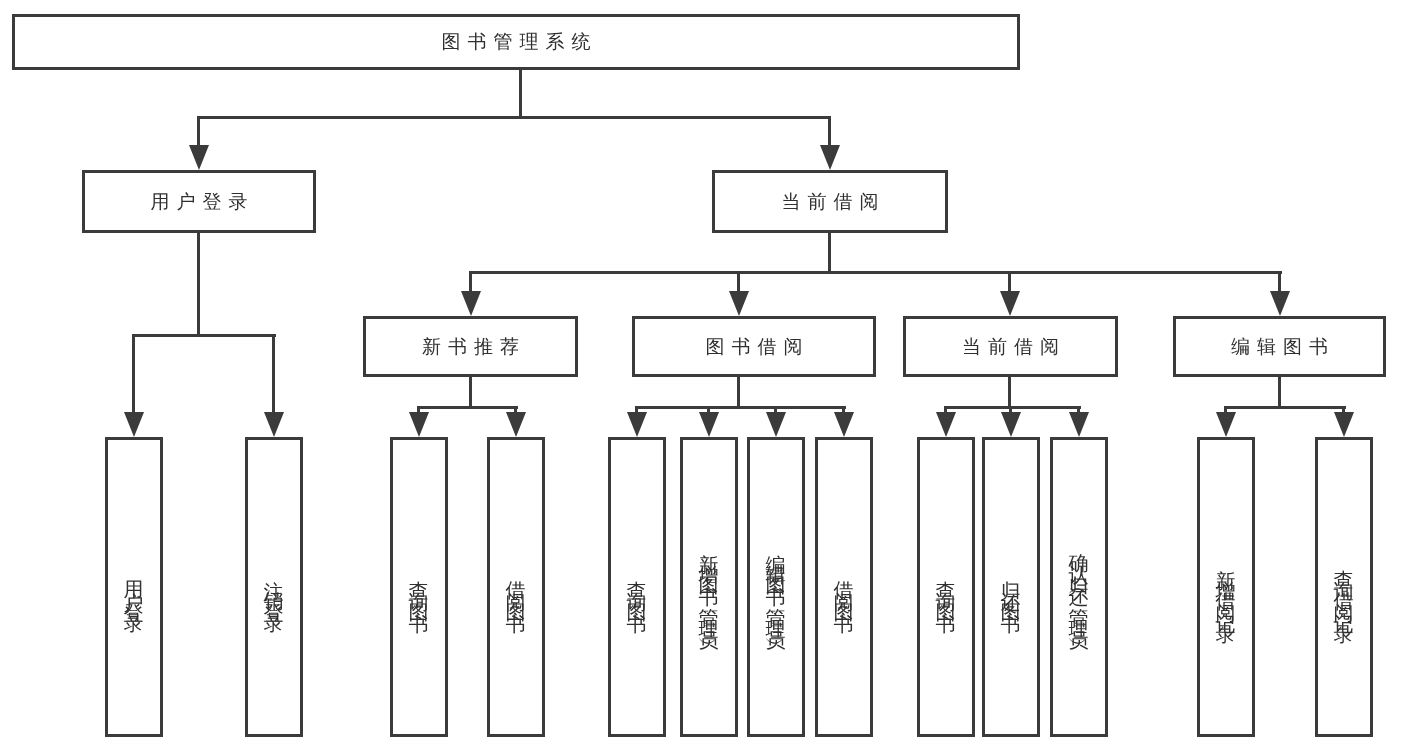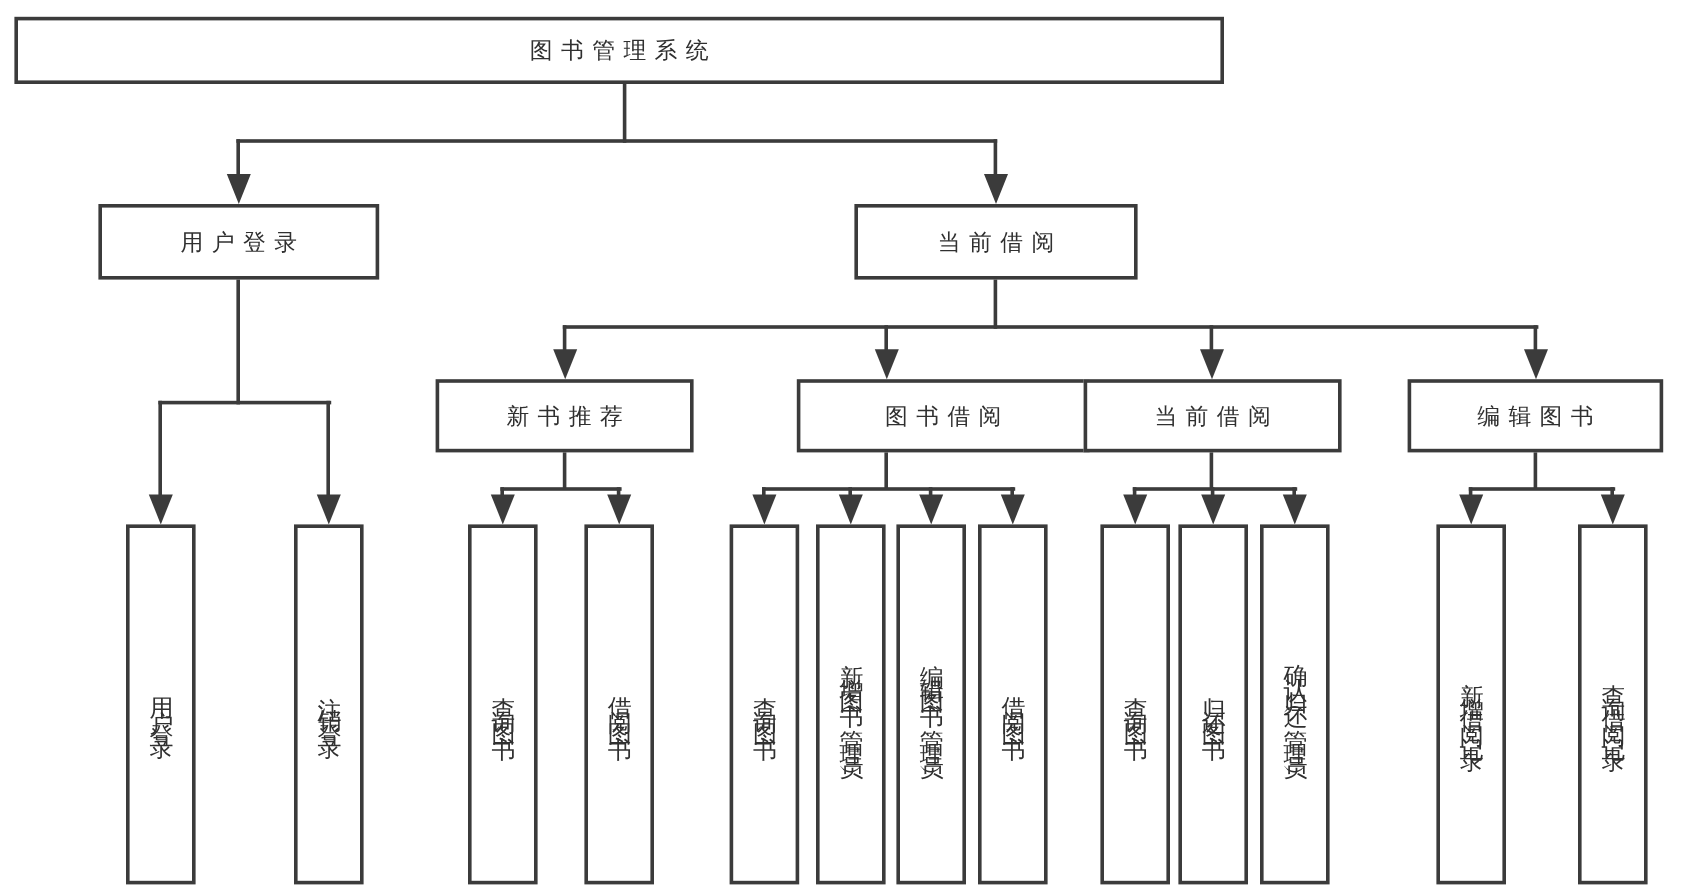--- a/index.html
+++ b/index.html
@@ -70,21 +70,21 @@
   <i class="v" style="left:1008px;top:271px;height:22px;"></i>
   <i class="v" style="left:1278px;top:271px;height:22px;"></i>
   <i class="arw" style="left:461px;top:291px;"></i>
   <i class="arw" style="left:729px;top:291px;"></i>
   <i class="arw" style="left:1000px;top:291px;"></i>
   <i class="arw" style="left:1270px;top:291px;"></i>
 
   <div class="hbox" style="left:363px;top:316px;width:215px;height:61px;">
     <span>新书推荐</span>
   </div>
-  <div class="hbox" style="left:664px;top:316px;width:244px;height:61px;">
+  <div class="hbox" style="left:632px;top:316px;width:244px;height:61px;">
     <span>图书借阅</span>
   </div>
   <div class="hbox" style="left:903px;top:316px;width:215px;height:61px;">
     <span>当前借阅</span>
   </div>
   <div class="hbox" style="left:1173px;top:316px;width:213px;height:61px;">
     <span>编辑图书</span>
   </div>
 
   <i class="v" style="left:469px;top:377px;height:31px;"></i>

